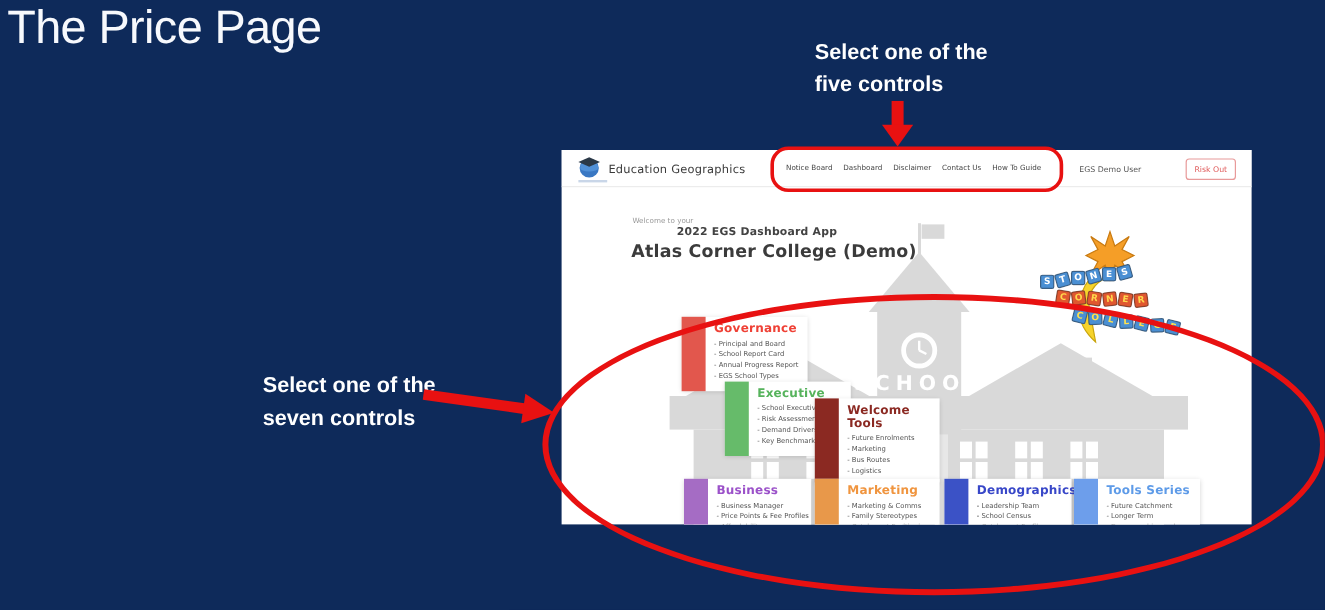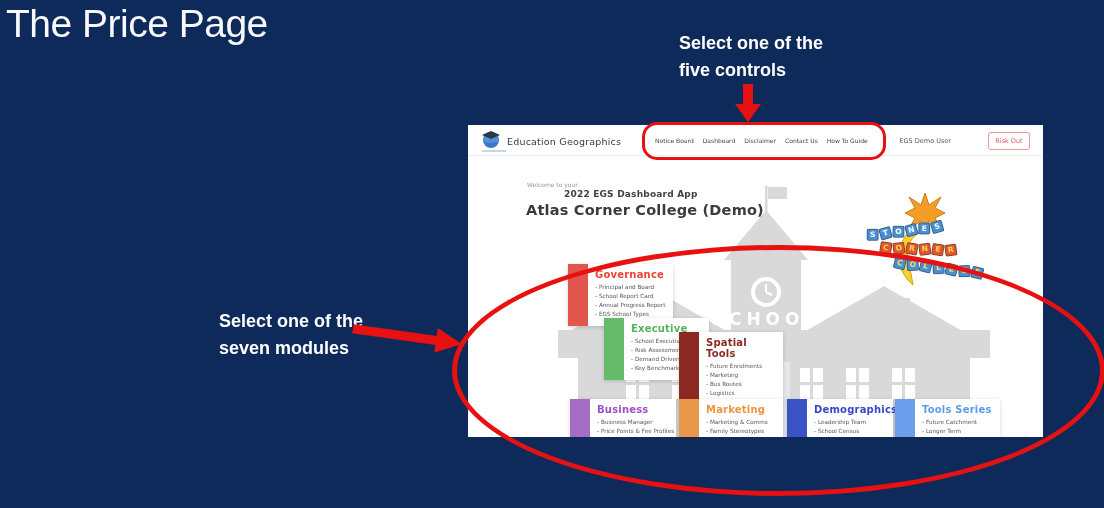--- a/index.html
+++ b/index.html
@@ -79,21 +79,21 @@
 
   <div class="slide-title">The Price Page</div>
 
   <div class="annot annot-controls">
     <div>Select one of the</div>
     <div>five controls</div>
   </div>
 
   <div class="annot annot-modules">
     <div>Select one of the</div>
-    <div>seven modules</div>
+    <div>seven controls</div>
   </div>
 
   <div class="shot">
 
     <div class="app-header">
       <div class="brand">
         <span>
           <svg width="20" height="20" viewBox="0 0 20 20">
             <circle cx="10" cy="11" r="8" fill="#3a78c3"></circle>
             <path d="M2.5,11 a7.5,7.5 0 0 1 15,0 a7.5,3 0 0 1 -15,0" fill="#5b9be0" opacity=".7"></path>
@@ -193,21 +193,21 @@
         <div class="card-item">School Executive</div>
         <div class="card-item">Risk Assessment</div>
         <div class="card-item">Demand Drivers</div>
         <div class="card-item">Key Benchmarks</div>
       </div>
     </div>
 
     <div class="card card-spa">
       <div class="stripe" style="background: rgb(139, 41, 34);"></div>
       <div class="card-body">
-        <div class="card-title" style="color: rgb(139, 41, 34);">Spatial Tools</div>
+        <div class="card-title" style="color: rgb(139, 41, 34);">Welcome Tools</div>
         <div class="card-item">Future Enrolments</div>
         <div class="card-item">Marketing</div>
         <div class="card-item">Bus Routes</div>
         <div class="card-item">Logistics</div>
       </div>
     </div>
 
     <div class="card card-bus">
       <div class="stripe" style="background: rgb(165, 108, 196);"></div>
       <div class="card-body">

